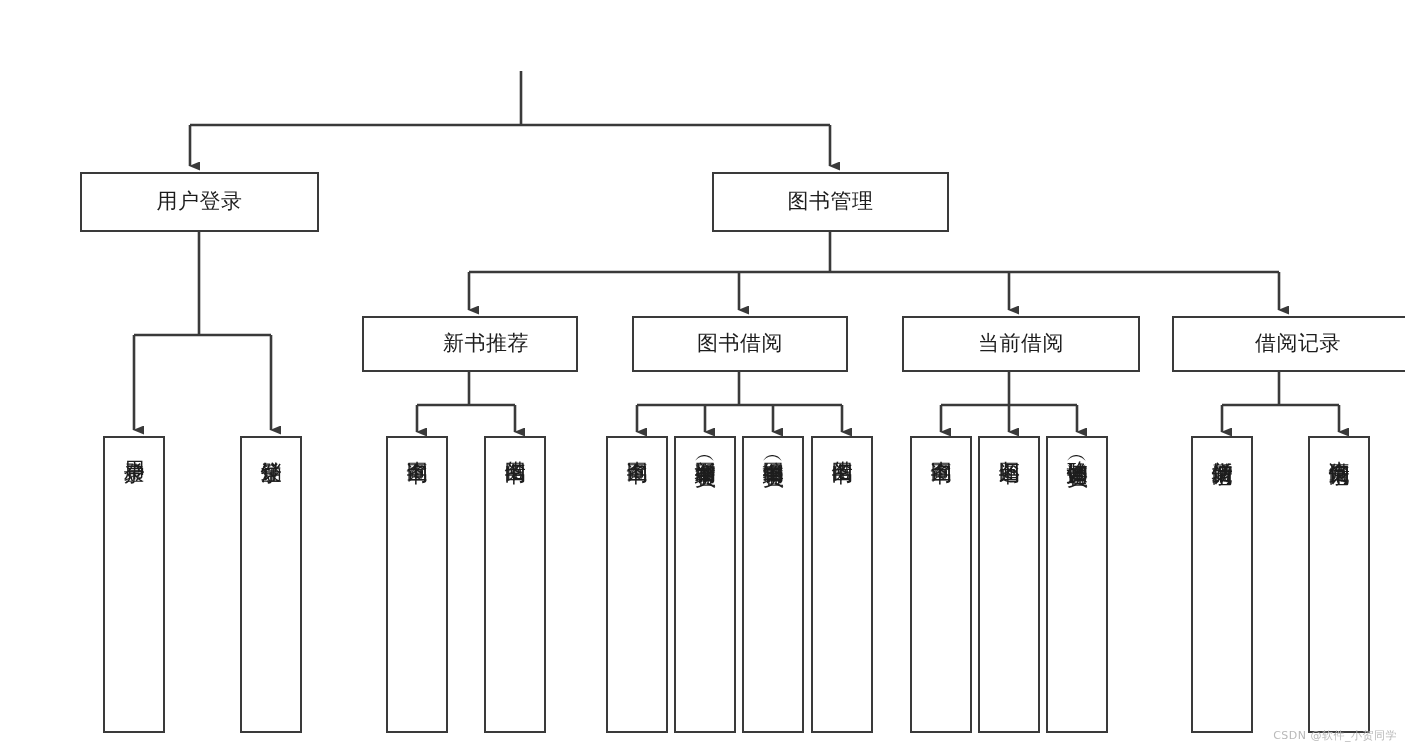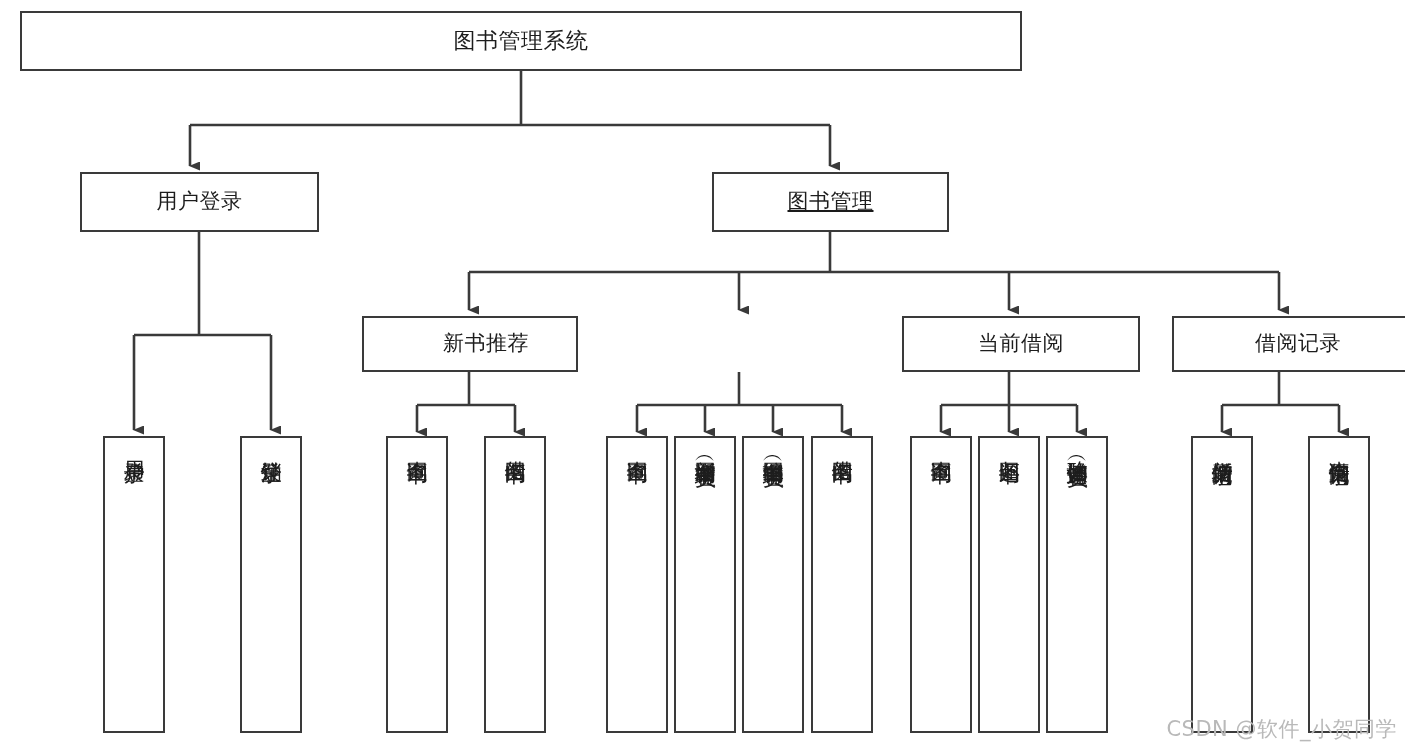--- a/index.html
+++ b/index.html
@@ -63,21 +63,21 @@
     text-orientation: upright;
     font-size: 21px;
     line-height: 1.06;
     letter-spacing: 1px;
     white-space: nowrap;
   }
   #watermark {
     position: absolute;
     right: 8px;
     bottom: 4px;
-    font-size: 21px;
+    font-size: 11px;
     color: #b9b9b9;
     letter-spacing: 0.5px;
     z-index: 6;
     user-select: none;
     white-space: nowrap;
   }
 </style>
 </head>
 <body>
 
@@ -127,34 +127,34 @@
       <path d="M1009,405 L1009,432" marker-end="url(#arrowhead)"></path>
       <path d="M1077,405 L1077,432" marker-end="url(#arrowhead)"></path>
 
       <path d="M1279,372 L1279,405"></path>
       <path d="M1222,405 L1339,405"></path>
       <path d="M1222,405 L1222,432" marker-end="url(#arrowhead)"></path>
       <path d="M1339,405 L1339,432" marker-end="url(#arrowhead)"></path>
     </g>
   </svg>
 
-  <div class="node horiz root" style="left:20px; top:11px; width:1002px; height:60px;">
-    <span class="node-label">图书管理系统</span>
-  </div>
 
   <div class="node horiz" style="left:80px; top:172px; width:239px; height:60px;">
     <span class="node-label">用户登录</span>
   </div>
-  <div class="node horiz" style="left:712px; top:172px; width:237px; height:60px;text-decoration:underline;">
+  <div class="node horiz" style="left:712px; top:172px; width:237px; height:60px;">
     <span class="node-label">图书管理</span>
   </div>
 
   <div class="node horiz" style="left:362px; top:316px; width:216px; height:56px;padding-left:32px;">
     <span class="node-label">新书推荐</span>
   </div>
+  <div class="node horiz" style="left:632px; top:316px; width:216px; height:56px;">
+    <span class="node-label">图书借阅</span>
+  </div>
   <div class="node horiz" style="left:902px; top:316px; width:238px; height:56px;">
     <span class="node-label">当前借阅</span>
   </div>
   <div class="node horiz" style="left:1172px; top:316px; width:252px; height:56px;">
     <span class="node-label">借阅记录</span>
   </div>
 
   <div class="node vert" style="left:103px; top:436px; width:62px; height:297px;">
     <span class="node-label">用户登录</span>
   </div>

